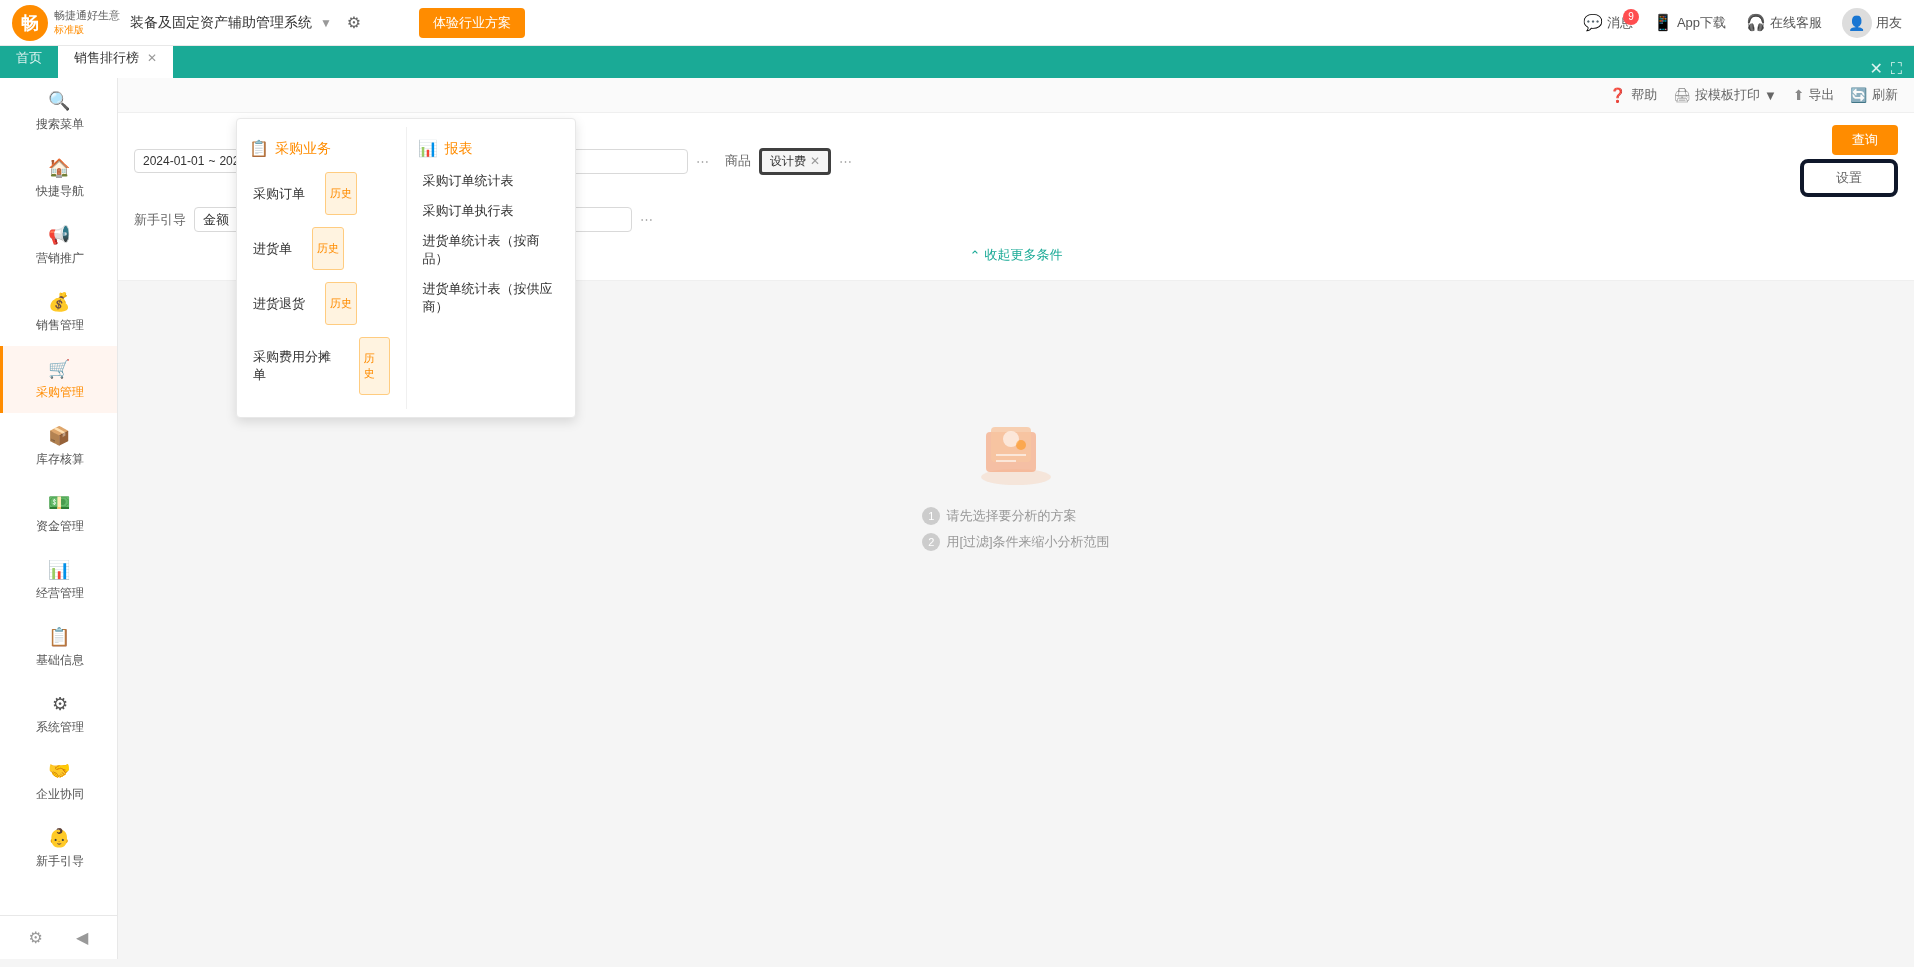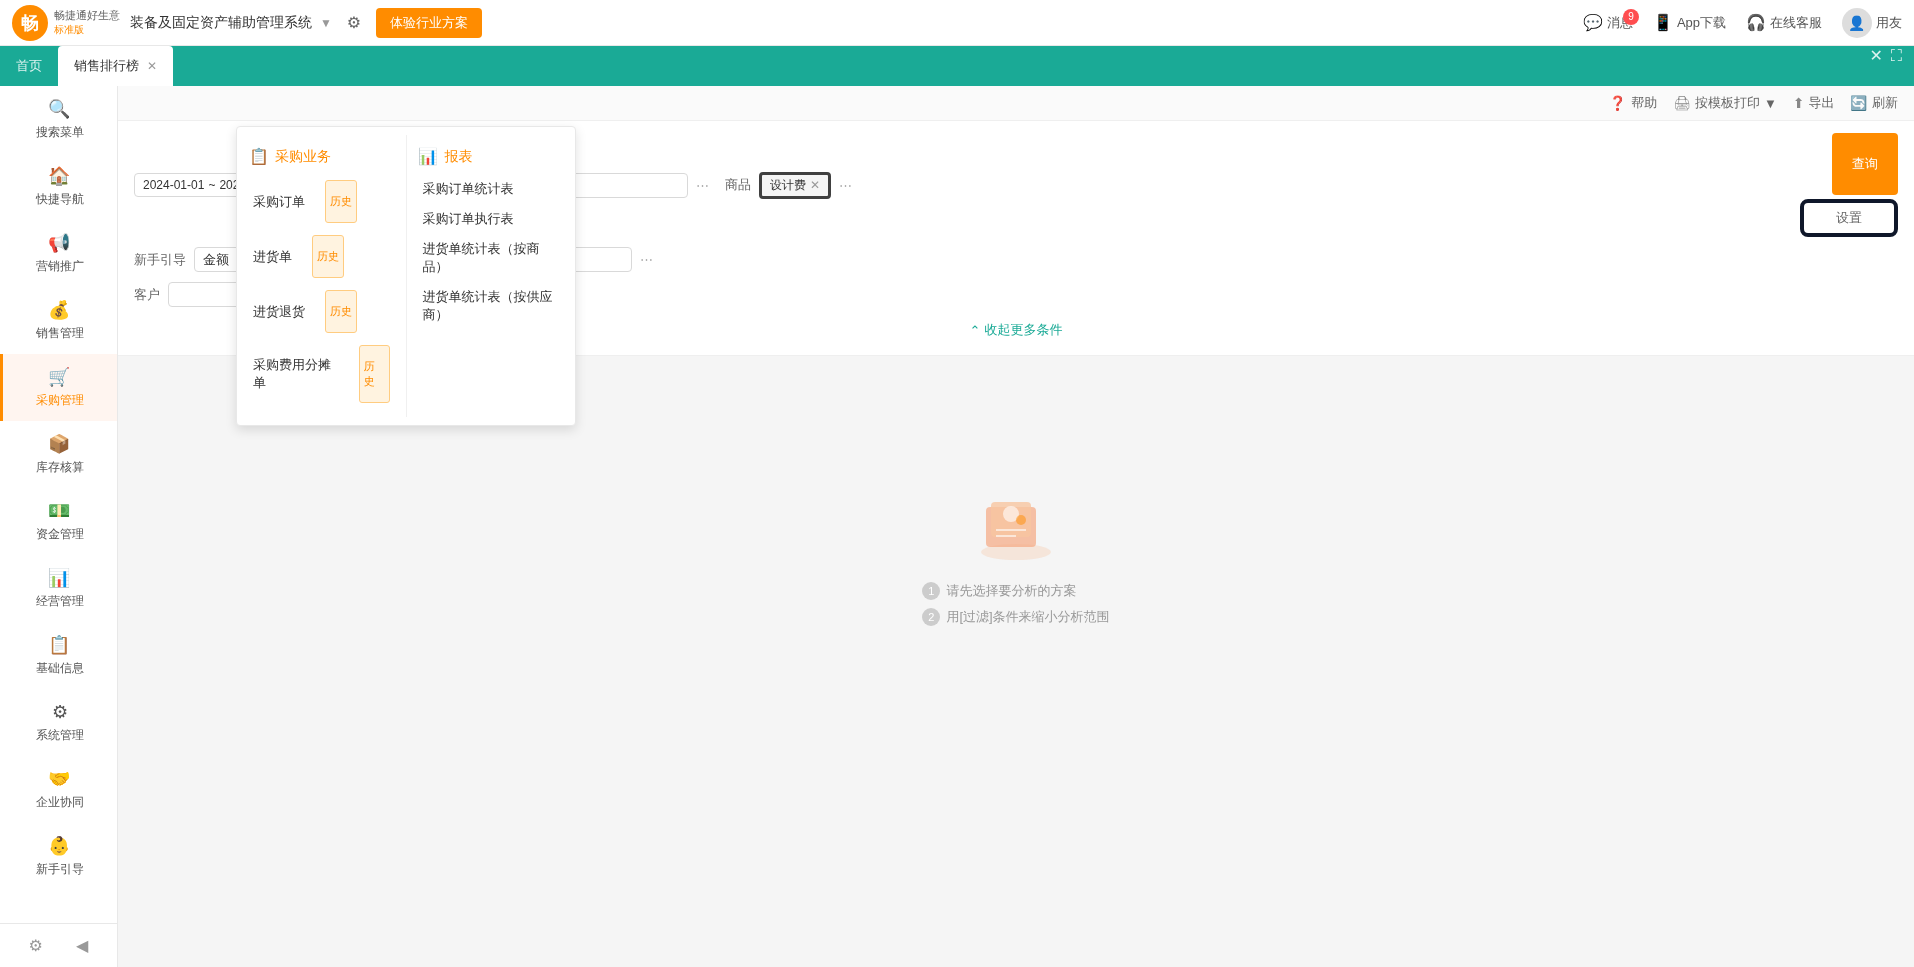--- a/index.html
+++ b/index.html
@@ -62,20 +62,21 @@
       font-size: 16px;
     }
     .industry-btn {
       background: #ff8c00;
       color: white;
       border: none;
       padding: 6px 14px;
       border-radius: 4px;
       cursor: pointer;
       font-size: 13px;
+      margin-left: 43px;
     }
 
     .header-right {
       display: flex;
       align-items: center;
       gap: 20px;
       margin-left: auto;
     }
     .header-action {
       display: flex;
@@ -110,24 +111,24 @@
       background: #ddd;
       display: flex;
       align-items: center;
       justify-content: center;
       color: #888;
       font-size: 14px;
     }
 
     
     .tab-bar {
-      height: 40px;
+      height: 32px;
       background: #1aaa96;
       display: flex;
-      align-items: flex-start;
+      align-items: flex-end;
       padding: 0;
       position: relative;
     }
     .tab-item {
       height: 40px;
       display: flex;
       align-items: center;
       padding: 0 16px;
       cursor: pointer;
       color: rgba(255,255,255,0.85);
@@ -275,21 +276,21 @@
       color: #333;
       gap: 4px;
     }
     .filter-tag .close { color: #999; cursor: pointer; }
     .filter-dots { color: #999; cursor: pointer; margin-left: 4px; }
 
     .query-btn {
       background: #ff8c00;
       color: white;
       border: none;
-      padding: 22px 20px;
+      padding: 6px 20px;
       border-radius: 4px;
       cursor: pointer;
       font-size: 13px;
     }
     .set-btn {
       background: #fff;
       color: #666;
       border: 4px solid #0f172a;
       padding: 6px 32px;
       border-radius: 8px;
@@ -587,30 +588,20 @@
 
         <div class="filter-item">
           <span class="filter-label">业务员</span>
           <div style="display:flex;align-items:center;gap:4px;">
             <input class="filter-input" style="min-width: 160px;">
             <span class="filter-dots">⋯</span>
           </div>
         </div>
       </div>
 
-      <div class="filter-row">
-
-        <div class="filter-item">
-          <span class="filter-label">客户</span>
-          <div style="display:flex;align-items:center;gap:4px;">
-            <input class="filter-input" style="min-width: 200px;">
-            <span class="filter-dots">⋯</span>
-          </div>
-        </div>
-      </div>
 
       <div class="collapse-btn">
         <span>⌃</span>
         <span>收起更多条件</span>
       </div>
     </div>
 
     <div class="empty-state">
       <div class="empty-icon">
         <svg width="100" height="80" viewBox="0 0 100 80">

